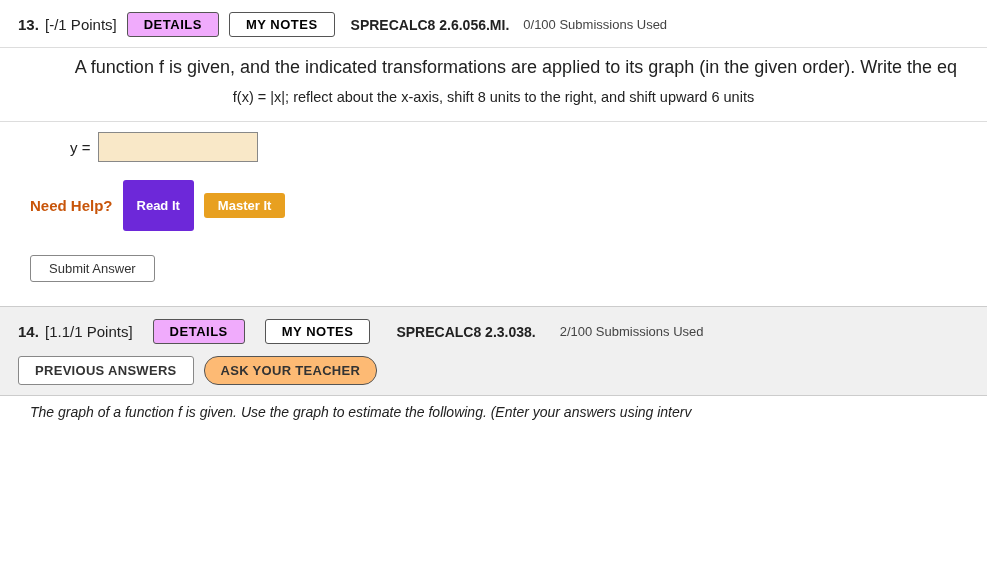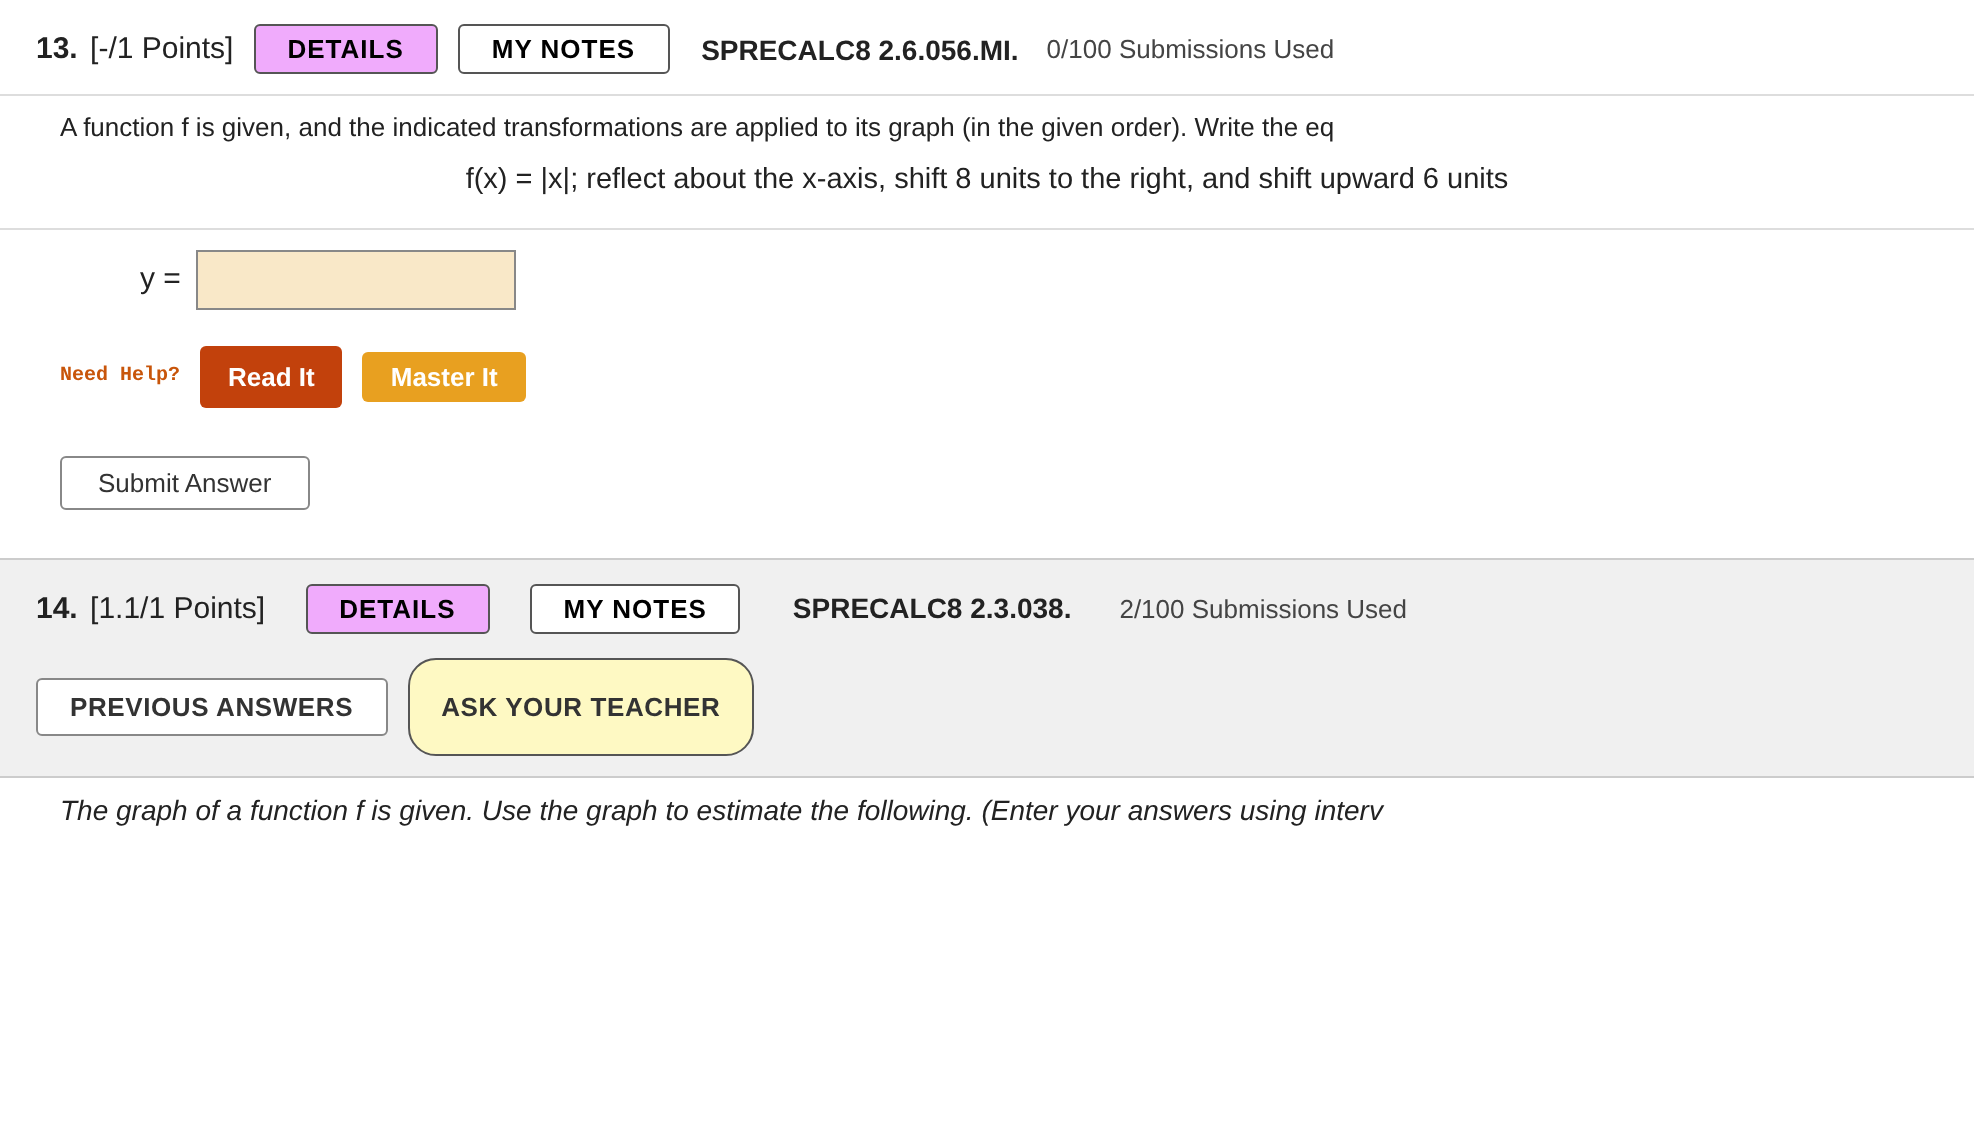--- a/index.html
+++ b/index.html
@@ -67,24 +67,25 @@
       font-size: 13px;
       color: #444;
       margin-left: 4px;
     }
 
     .question-body {
       padding: 6px 30px 0 30px;
       border-top: 1px solid #ddd;
     }
     .problem-text {
-      font-size: 13px;
+      font-size: 18px;
       color: #222;
       margin-bottom: 8px;
       line-height: 1.5;
+      text-align: right;
     }
     .function-line {
       font-size: 14.5px;
       text-align: center;
       margin-bottom: 16px;
       color: #222;
     }
     .answer-row {
       display: flex;
       align-items: center;
@@ -106,28 +107,27 @@
     }
     .need-help-row {
       display: flex;
       align-items: center;
       gap: 10px;
       margin-bottom: 16px;
     }
     .need-help-label {
       color: #c8550a;
       font-weight: bold;
-      font-size: 10px;
-      font-family: Liberation Mono, monospace;
+      font-size: 15px;
     }
     .btn-read-it {
-      background: #c2410c;
+      background: #6d28d9;
       color: #fff;
       border: none;
-      padding: 8px 14px;
+      padding: 18px 14px;
       font-size: 13px;
       font-weight: bold;
       cursor: pointer;
       border-radius: 3px;
     }
     .btn-master-it {
       background: #e8a020;
       color: #fff;
       border: none;
       padding: 5px 14px;
@@ -184,22 +184,22 @@
       padding: 6px 16px;
       font-size: 13px;
       font-weight: bold;
       cursor: pointer;
       border-radius: 3px;
       color: #333;
       letter-spacing: 0.3px;
     }
     .btn-ask-teacher {
       border: 1.5px solid #555;
-      background: #fef9c3;
-      padding: 16px 16px;
+      background: #fdba74;
+      padding: 6px 16px;
       font-size: 13px;
       font-weight: bold;
       cursor: pointer;
       border-radius: 14px;
       color: #333;
       letter-spacing: 0.3px;
     }
     .q14-body {
       padding: 6px 30px 10px 30px;
       border-top: 1px solid #ccc;

